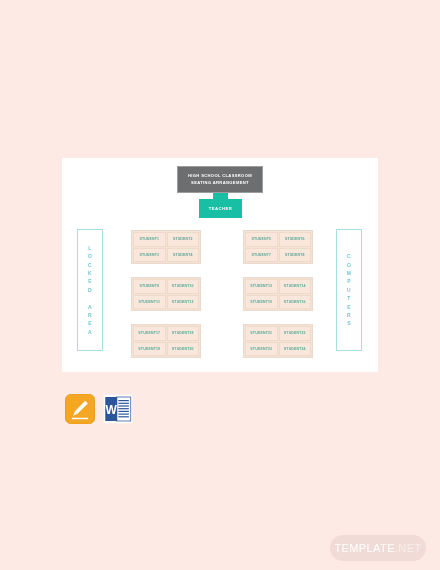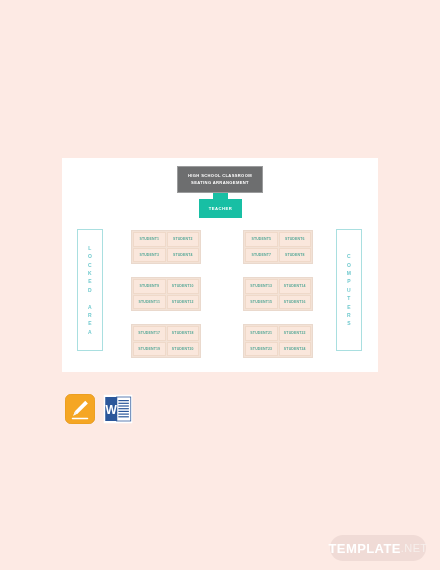--- a/index.html
+++ b/index.html
@@ -167,22 +167,22 @@
     width: 96px;
     height: 26px;
     border-radius: 13px;
     background: #f0dbd6;
     display: flex;
     align-items: center;
     justify-content: center;
   }
   #watermark .wm-a {
     color: #ffffff;
-    font-size: 13px;
-    font-weight: bold;
+    font-size: 11px;
+    font-weight: normal;
     letter-spacing: 0.4px;
   }
   #watermark .wm-b {
     color: #f7efec;
     font-size: 11px;
     font-weight: normal;
     letter-spacing: 0.4px;
   }
 </style>
 </head>

